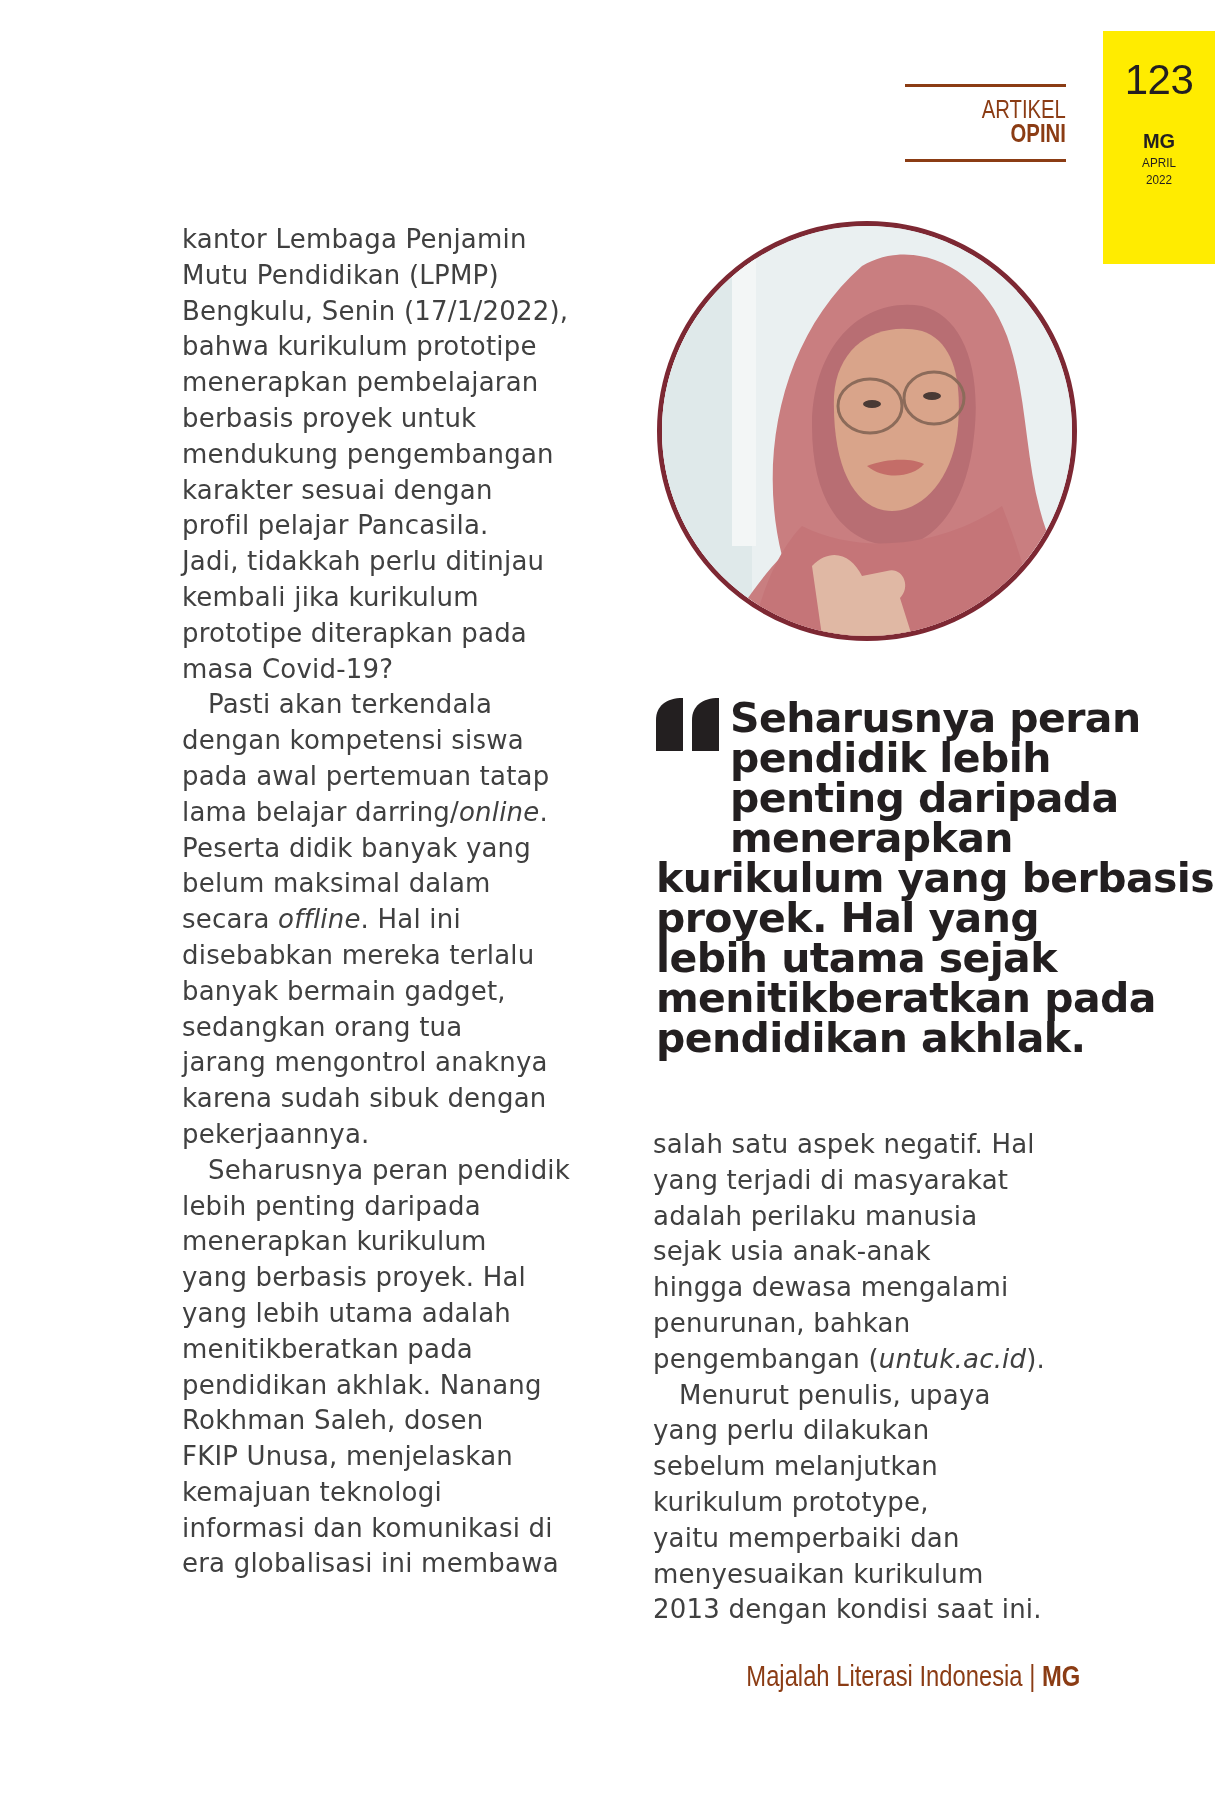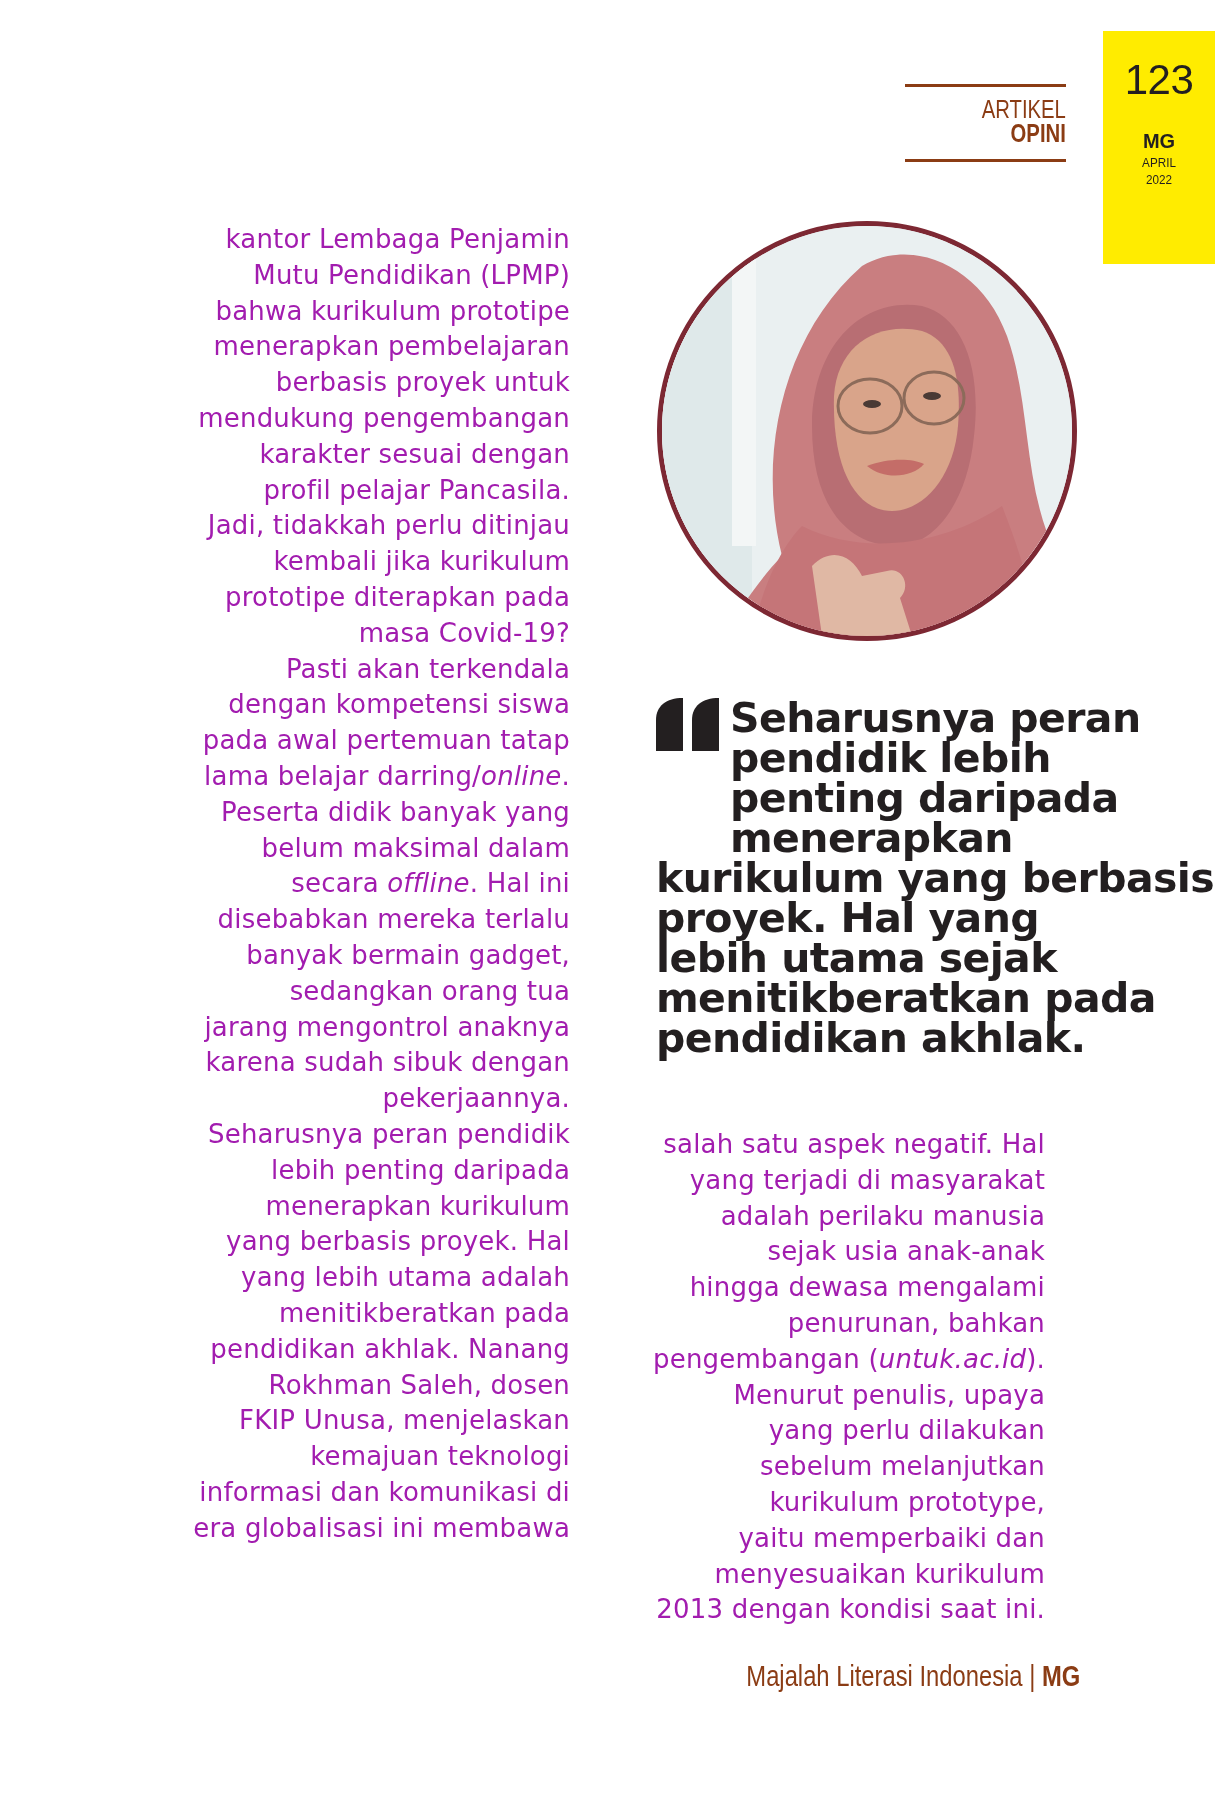--- a/index.html
+++ b/index.html
@@ -15,21 +15,21 @@
 
   
   .rule { position:absolute; left:905px; width:161px; height:3px; background:#8b3c14; }
   .rule.top { top:84px; }
   .rule.bottom { top:159px; }
   .section { position:absolute; right:149px; font-family:"Liberation Sans", sans-serif; color:#8b3c14; font-size:26px; line-height:1; text-align:right; transform-origin:right top; transform:scaleX(0.78); white-space:nowrap; }
   .section.l1 { top:96px; }
   .section.l2 { top:120px; font-weight:bold; }
 
   
-  .col { position:absolute; font-family:"DejaVu Sans", sans-serif; font-size:26px; color:#a21caf; line-height:35.8px; white-space:nowrap; letter-spacing:0.2px;text-align:right; }
+  .col { position:absolute; font-family:"DejaVu Sans", sans-serif; font-size:26px; color:#404040; line-height:35.8px; white-space:nowrap; letter-spacing:0.2px; }
   .col .ln { display:block; height:35.8px; }
   .col .ind { padding-left:26px; }
   .col-left { left:182px; top:222px; }
   .col-right { left:653px; top:1127px; }
   em { font-style:italic;margin-top:44px; }
 
   
   .photo { position:absolute; left:657px; top:221px; width:410px; height:410px; border-radius:50%; border:5px solid #7d2833; overflow:hidden; background:#e8eef0; }
   .photo svg { display:block; }
 
@@ -56,20 +56,21 @@
   </div>
 
   <div class="rule top"></div>
   <div class="section l1">ARTIKEL</div>
   <div class="section l2">OPINI</div>
   <div class="rule bottom"></div>
 
   <div class="col col-left">
     <span class="ln">kantor Lembaga Penjamin</span>
     <span class="ln">Mutu Pendidikan (LPMP)</span>
+    <span class="ln">Bengkulu, Senin (17/1/2022),</span>
     <span class="ln">bahwa kurikulum prototipe</span>
     <span class="ln">menerapkan pembelajaran</span>
     <span class="ln">berbasis proyek untuk</span>
     <span class="ln">mendukung pengembangan</span>
     <span class="ln">karakter sesuai dengan</span>
     <span class="ln">profil pelajar Pancasila.</span>
     <span class="ln">Jadi, tidakkah perlu ditinjau</span>
     <span class="ln">kembali jika kurikulum</span>
     <span class="ln">prototipe diterapkan pada</span>
     <span class="ln">masa Covid-19?</span>

